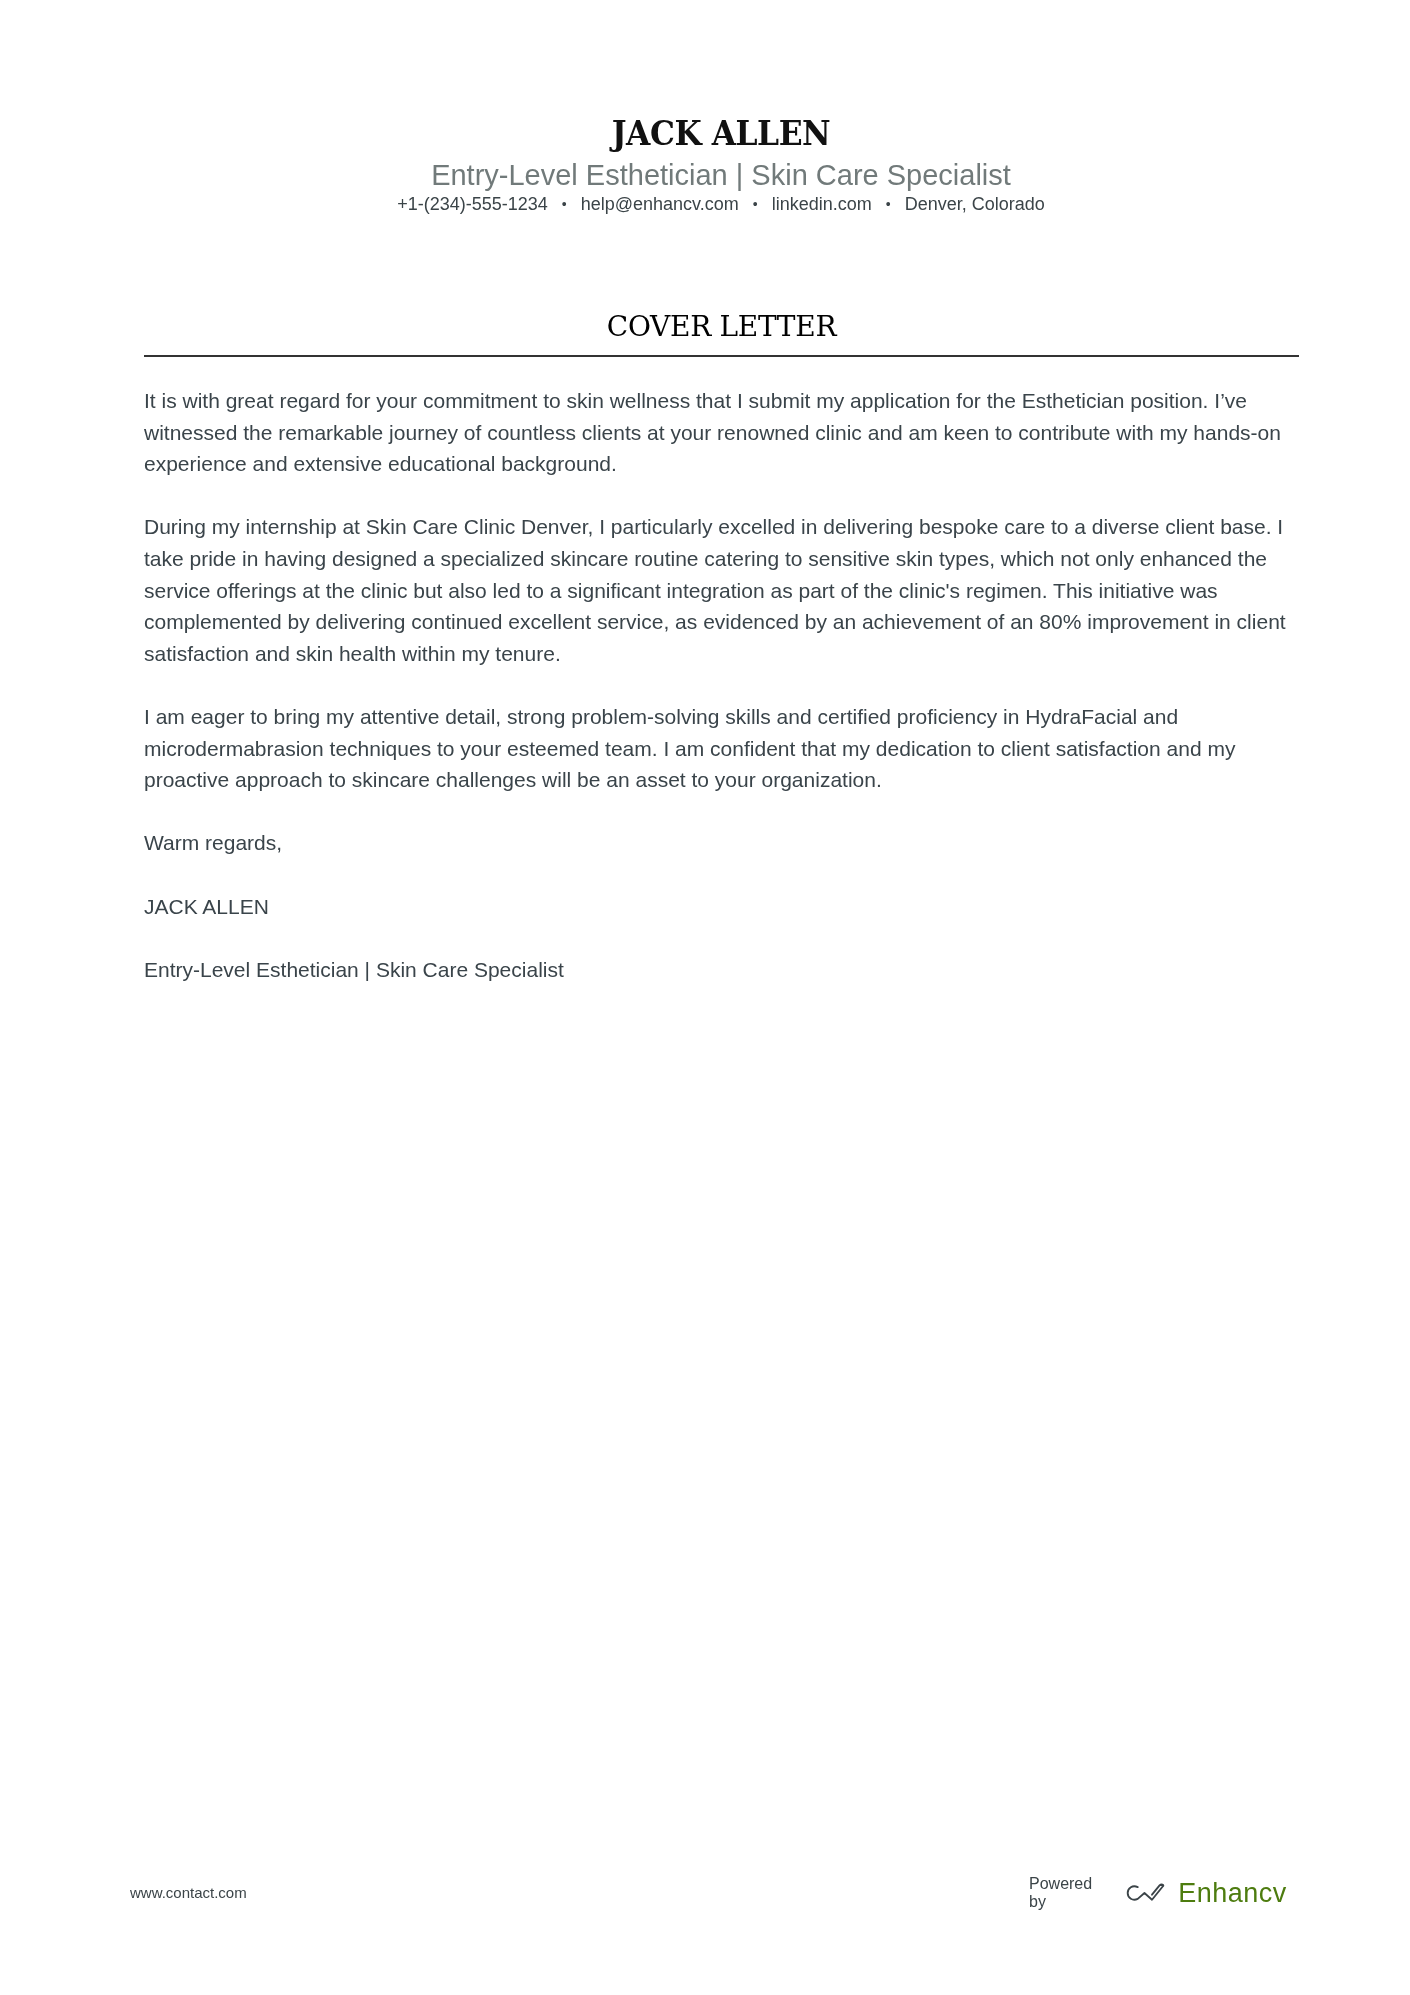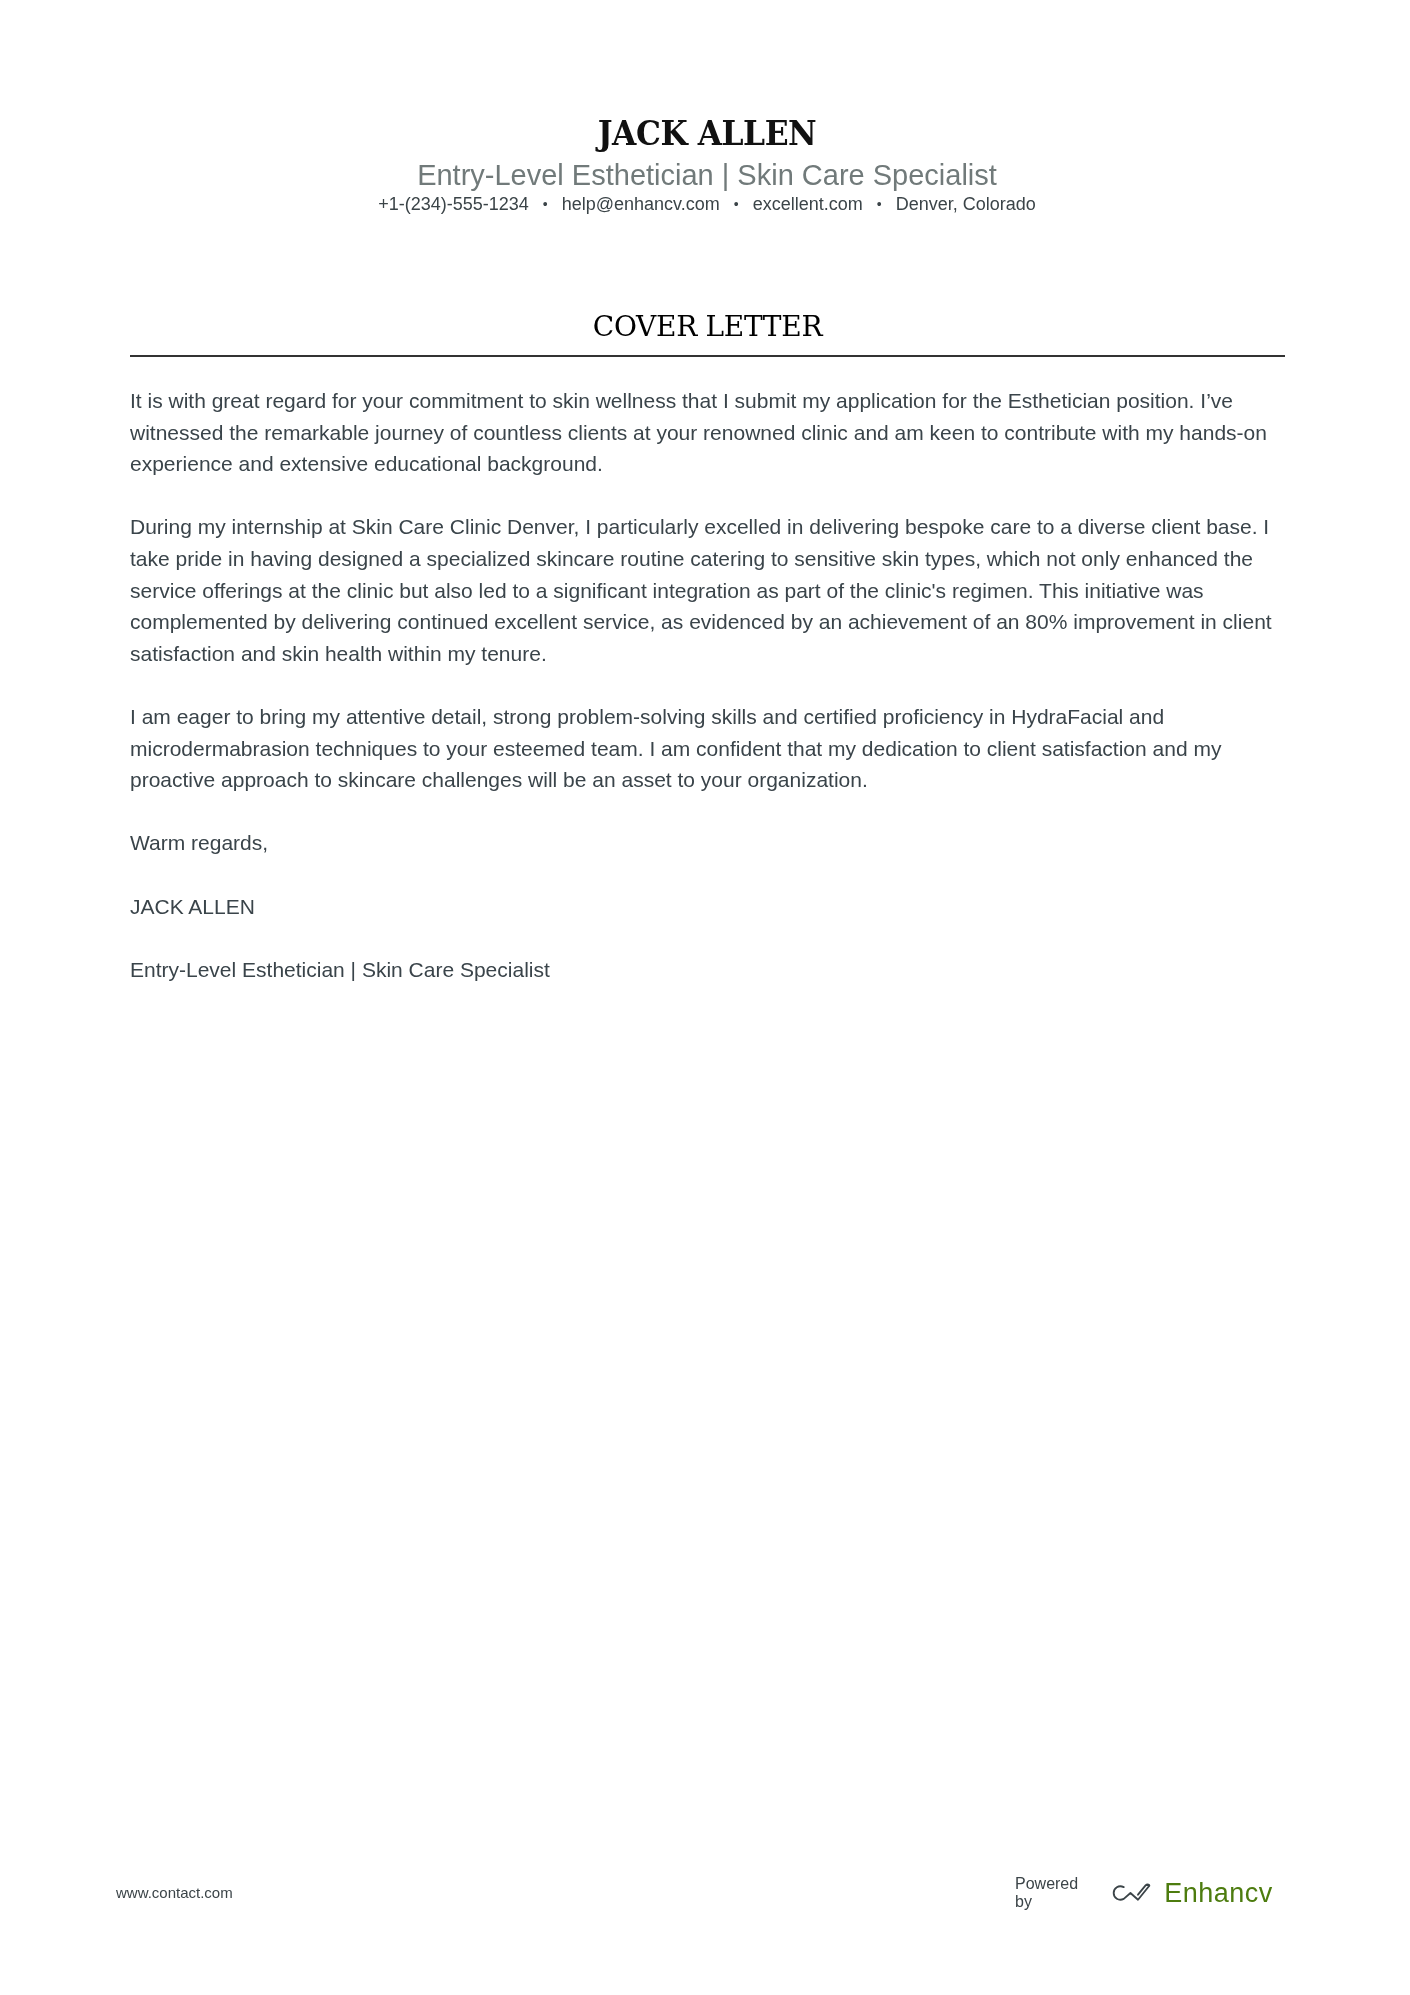--- a/index.html
+++ b/index.html
@@ -10,21 +10,21 @@
     body {
       width: 1410px;
       height: 1995px;
       position: relative;
       overflow: hidden;
       font-family: "DejaVu Sans", "Liberation Sans", sans-serif;
       color: #39434a;
     }
     .page {
       position: absolute;
-      left: 2px; top: 0;
+      left: 16px; top: 0;
       width: 1244px;
       height: 1995px;
       text-decoration: underline;
     }
     
     .header {
       position: absolute;
       left: 0;
       top: 112px;
       width: 1410px;
@@ -133,21 +133,21 @@
   </style>
 </head>
 <body>
 
 <div class="page">
 
   <div class="header">
     <div class="name">JACK ALLEN</div>
     <div class="subtitle">Entry-Level Esthetician | Skin Care Specialist</div>
     <div class="contact">
-      <span>+1-(234)-555-1234</span><span class="sep">•</span><span>help@enhancv.com</span><span class="sep">•</span><span>excellent.com</span><span class="sep">•</span><span>Denver, Colorado</span>
+      <span>+1-(234)-555-1234</span><span class="sep">•</span><span>help@enhancv.com</span><span class="sep">•</span><span>linkedin.com</span><span class="sep">•</span><span>Denver, Colorado</span>
     </div>
   </div>
 
   <div class="section-title">COVER LETTER</div>
   <div class="rule"></div>
 
   <div class="letter">
     <p>It is with great regard for your commitment to skin wellness that I submit my application for the Esthetician position. I’ve witnessed the remarkable journey of countless clients at your renowned clinic and am keen to contribute with my hands-on experience and extensive educational background.</p>
     <p>During my internship at Skin Care Clinic Denver, I particularly excelled in delivering bespoke care to a diverse client base. I take pride in having designed a specialized skincare routine catering to sensitive skin types, which not only enhanced the service offerings at the clinic but also led to a significant integration as part of the clinic's regimen. This initiative was complemented by delivering continued excellent service, as evidenced by an achievement of an 80% improvement in client satisfaction and skin health within my tenure.</p>
     <p>I am eager to bring my attentive detail, strong problem-solving skills and certified proficiency in HydraFacial and microdermabrasion techniques to your esteemed team. I am confident that my dedication to client satisfaction and my proactive approach to skincare challenges will be an asset to your organization.</p>

